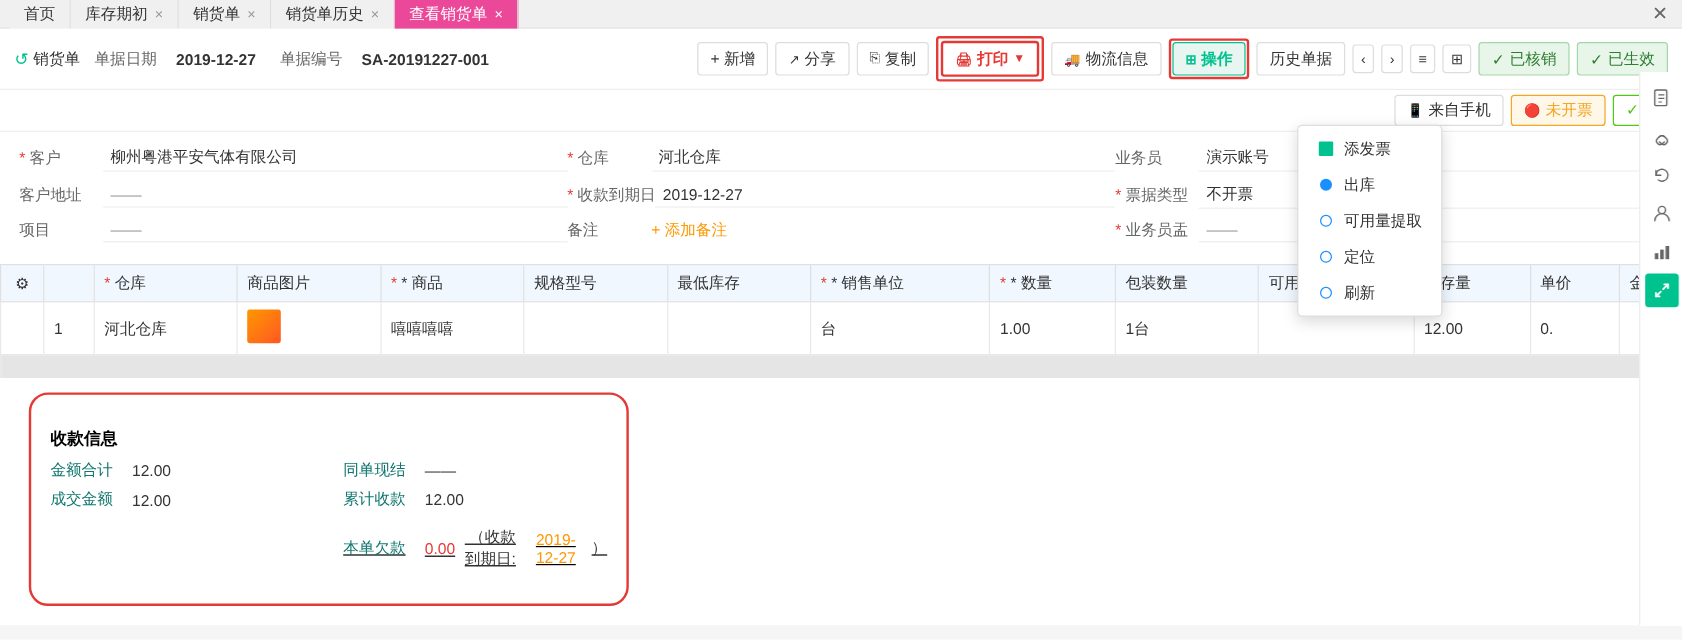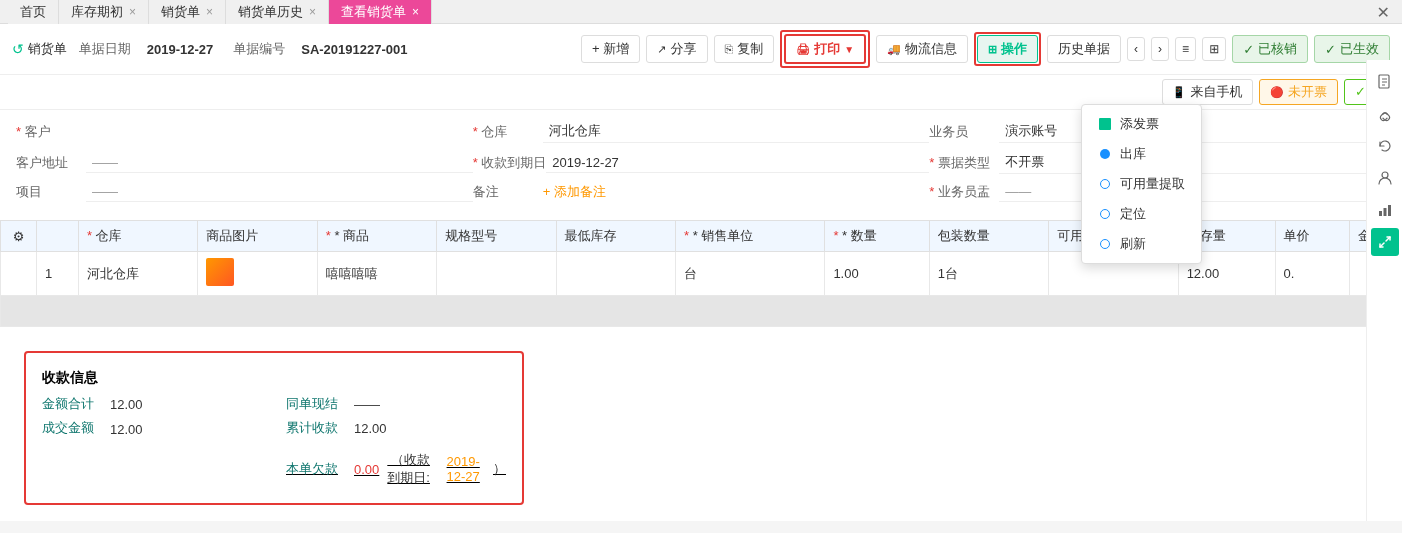--- a/index.html
+++ b/index.html
@@ -121,22 +121,22 @@
     tbody td { padding: 6px 8px; border: 1px solid #e8e8e8; color: #333; }
     .subtotal-row td { background: #e5e5e5; color: #666; text-align: right; }
     .gear-col { width: 36px; text-align: center; }
     .product-thumb {
       width: 28px; height: 28px; background: linear-gradient(135deg, #ff9800, #ff5722);
       display: inline-block; border-radius: 2px;
     }
 
     
     .payment-box {
-      border: 2px solid #e53935; border-radius: 4px; margin: 8px 12px;
-      padding: 16px 16px; background: #fff; max-width: 500px;
+      border: 2px solid #e53935; border-radius: 16px; margin: 8px 12px;
+      padding: 28px 16px; background: #fff; max-width: 500px;
     }
     .payment-title { font-weight: bold; font-size: 14px; margin-bottom: 8px; }
     .payment-grid { display: grid; grid-template-columns: 1fr 1fr; gap: 4px 24px; }
     .payment-row { display: flex; align-items: center; gap: 8px; }
     .payment-label { color: #0f766e; min-width: 60px; font-size: 13px; }
     .payment-value { color: #333; font-size: 13px; }
     .payment-value-red { color: #e53935; }
     .payment-value-link { color: #ff9800; }
 
     
@@ -283,20 +283,21 @@
     </button>
     <button class="sub-btn sub-btn-green">
       <span>✓已</span>
     </button>
   </div>
 
   <div class="form-area">
     <div class="form-row">
       <div class="form-field">
         <span class="form-label required">客户</span>
+        <span class="form-value">柳州粤港平安气体有限公司</span>
       </div>
       <div class="form-field">
         <span class="form-label required">仓库</span>
         <span class="form-value">河北仓库</span>
       </div>
       <div class="form-field">
         <span class="form-label">业务员</span>
         <span class="form-value">演示账号</span>
       </div>
     </div>

